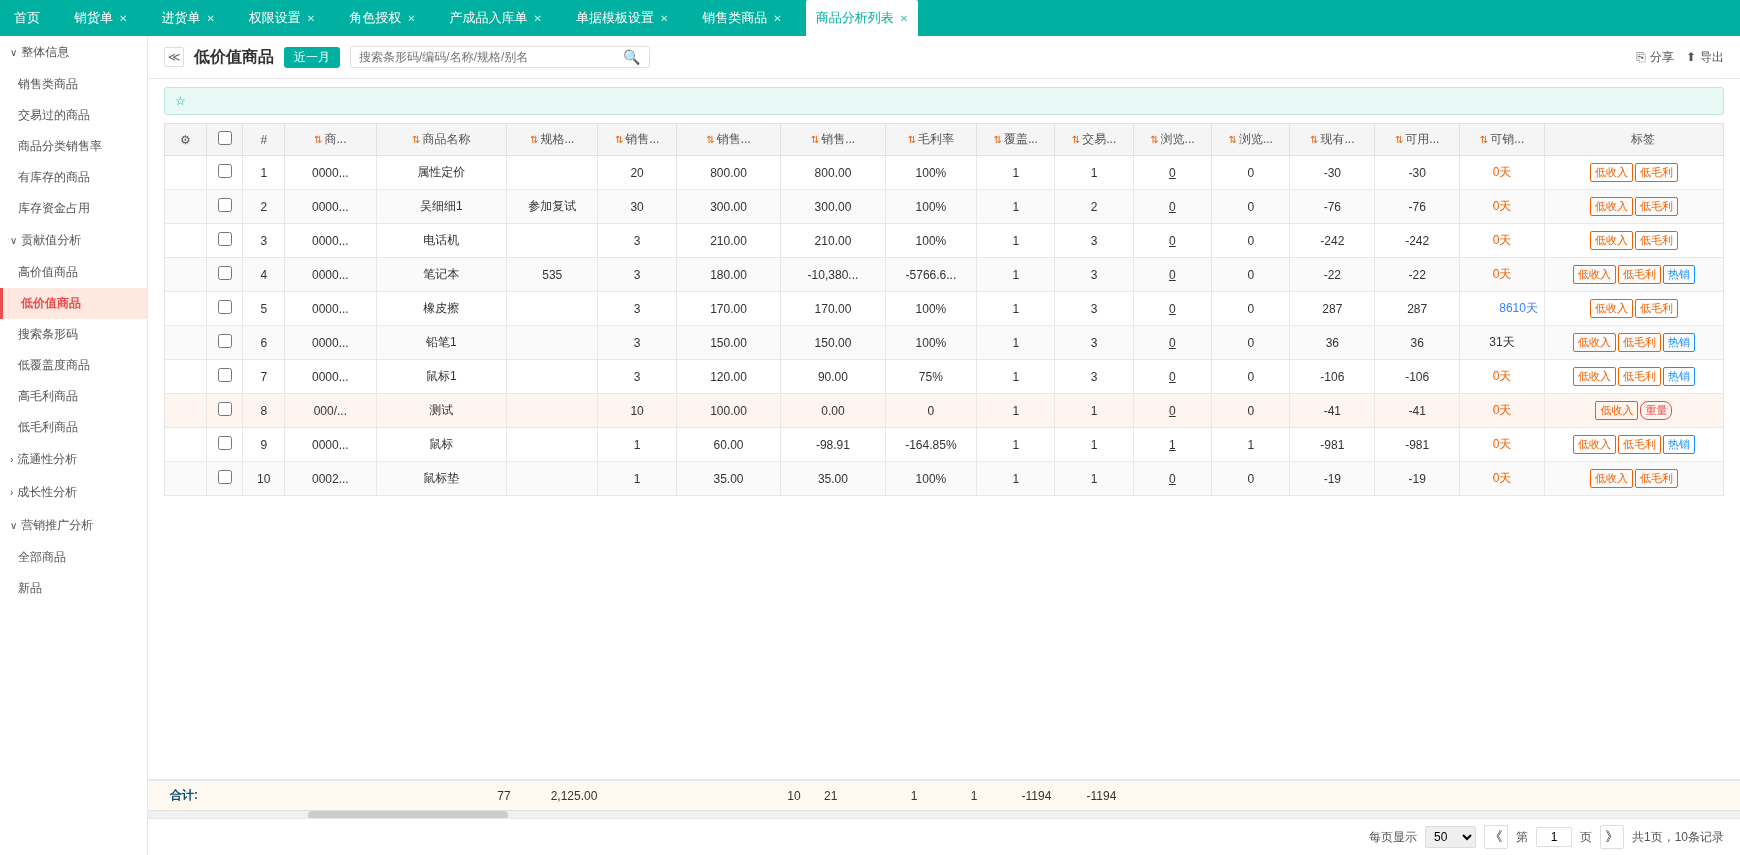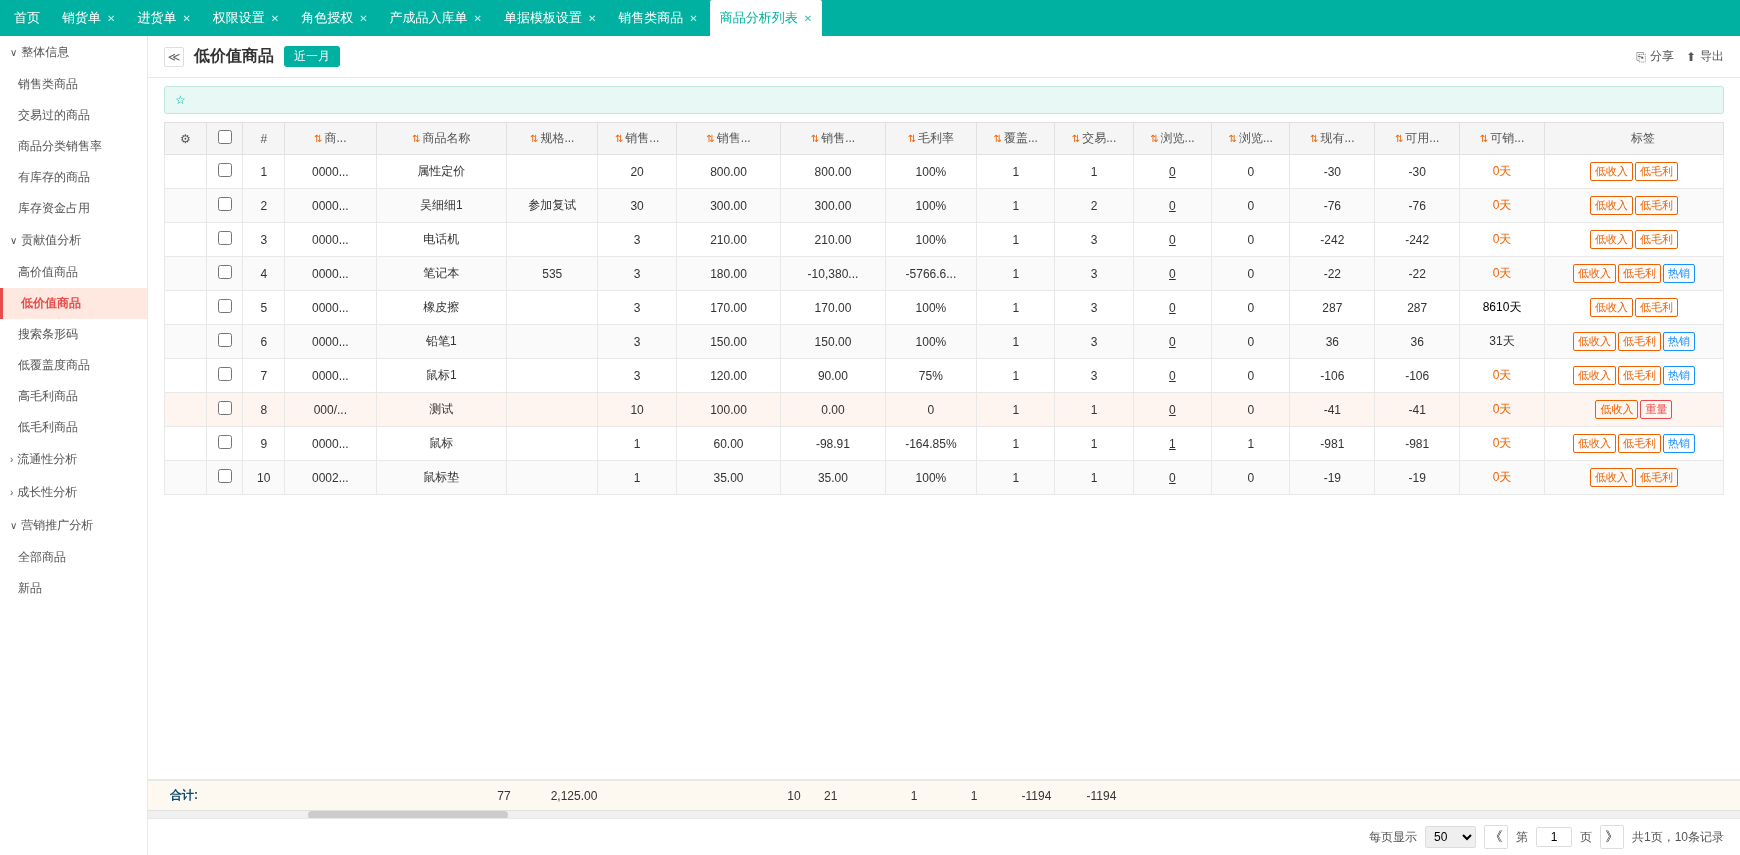--- a/index.html
+++ b/index.html
@@ -5,21 +5,21 @@
     * { box-sizing: border-box; margin: 0; padding: 0; }
     body { font-family: 'Microsoft YaHei', Arial, sans-serif; font-size: 12px; background: #f5f5f5; color: #333; overflow: hidden; }
 
     
     .top-nav {
       display: flex;
       align-items: center;
       background: #00b0a0;
       height: 36px;
       padding: 4px 4px;
-      gap: 2px;
+      gap: 14px;
     }
     .nav-item {
       color: #fff;
       padding: 0 10px;
       height: 36px;
       display: flex;
       align-items: center;
       cursor: pointer;
       white-space: nowrap;
       font-size: 13px;
@@ -192,21 +192,21 @@
 
     .tag {
       display: inline-block;
       border: 1px solid;
       border-radius: 2px;
       padding: 1px 4px;
       font-size: 11px;
       margin: 1px;
     }
     .tag-orange { color: #f06000; border-color: #f06000; }
-    .tag-red { color: #e84c4c; border-color: #e84c4c; }
+    .tag-red { color: #e84c4c; border-color: #e84c4c; border-radius: 8px; }
     .tag-blue { color: #1890ff; border-color: #1890ff; }
 
     .link-underline { text-decoration: underline; cursor: pointer; color: #333; }
 
     
     .table-footer {
       display: flex;
       align-items: center;
       padding: 6px 16px;
       border-top: 2px solid #e8e8e8;
@@ -349,20 +349,24 @@
     <div class="sidebar-item"><span>全部商品</span></div>
     <div class="sidebar-item"><span>新品</span></div>
   </div>
 
   <div class="content-area">
 
     <div class="page-header">
       <div class="collapse-btn">≪</div>
       <span class="page-title">低价值商品</span>
       <button class="period-btn">近一月</button>
+      <div class="search-box">
+        <input type="text" placeholder="搜索条形码/编码/名称/规格/别名" style="">
+        <span class="search-icon">🔍</span>
+      </div>
       <div class="header-actions">
         <div class="action-btn">
           <span>⎘</span>
           <span>分享</span>
         </div>
         <div class="action-btn">
           <span>⬆</span>
           <span>导出</span>
         </div>
       </div>
@@ -529,21 +533,21 @@
       <td>3</td>
       <td>170.00</td>
       <td>170.00</td>
       <td>100%</td>
       <td>1</td>
       <td>3</td>
       <td><span class="link-underline">0</span></td>
       <td>0</td>
       <td>287</td>
       <td>287</td>
-      <td style="color:#000000;">8610天</td>
+      <td style="color:#3b82f6;text-align:right;">8610天</td>
       <td><span class="tag tag-orange">低收入</span><span class="tag tag-orange">低毛利</span></td>
     </tr>
             <tr class="row-even">
       <td></td>
       <td class="checkbox-cell">
         <input type="checkbox" style="">
       </td>
       <td>6</td>
       <td>0000...</td>
       <td>铅笔1</td>

